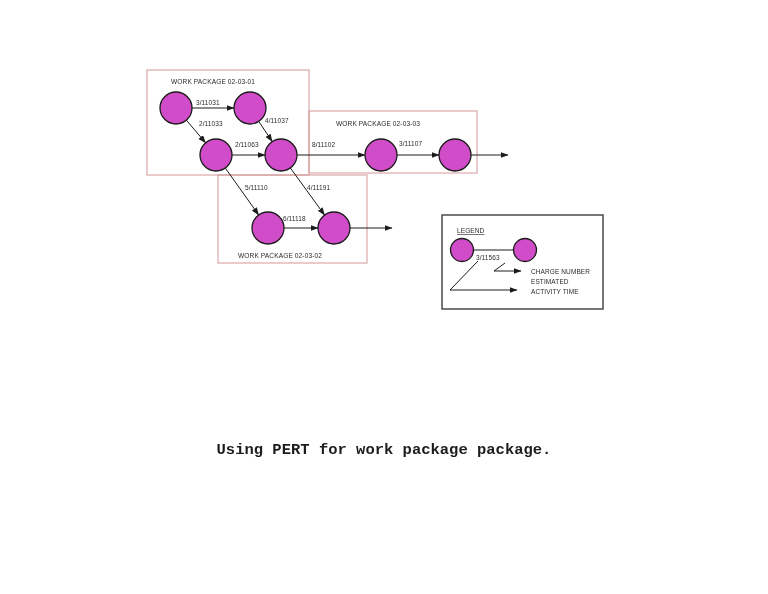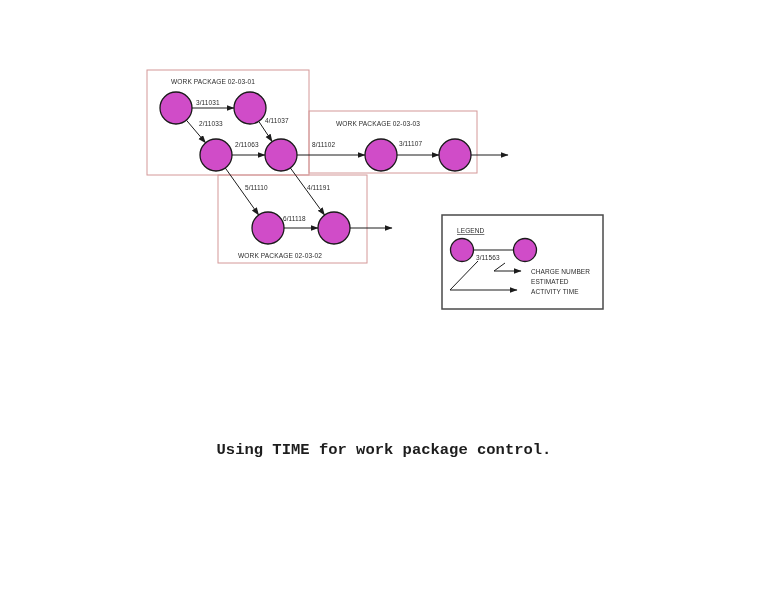--- a/index.html
+++ b/index.html
@@ -100,14 +100,14 @@
     <text class="lbl" x="476" y="260">3/11563</text>
 
     <polyline class="edge" points="505,263 494,271 521,271" marker-end="url(#arrow)"></polyline>
     <text class="lbl" x="531" y="274">CHARGE NUMBER</text>
 
     <polyline class="edge" points="478,261 450,290 517,290" marker-end="url(#arrow)"></polyline>
     <text class="lbl" x="531" y="284">ESTIMATED</text>
     <text class="lbl" x="531" y="294">ACTIVITY TIME</text>
   </svg>
 
-  <div class="caption">Using TIME for work package control.</div>
+  <div class="caption">Using PERT for work package package.</div>
 </div>
 
 </body></html>

